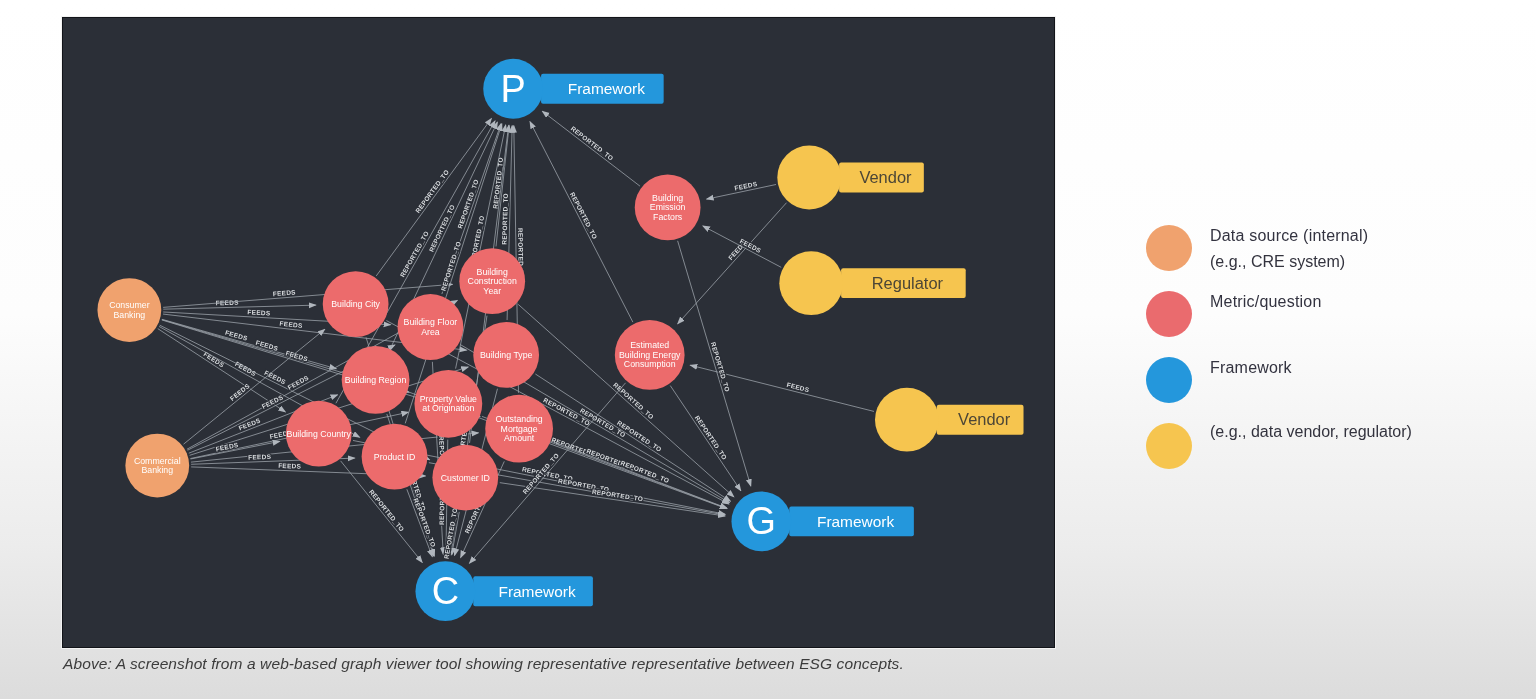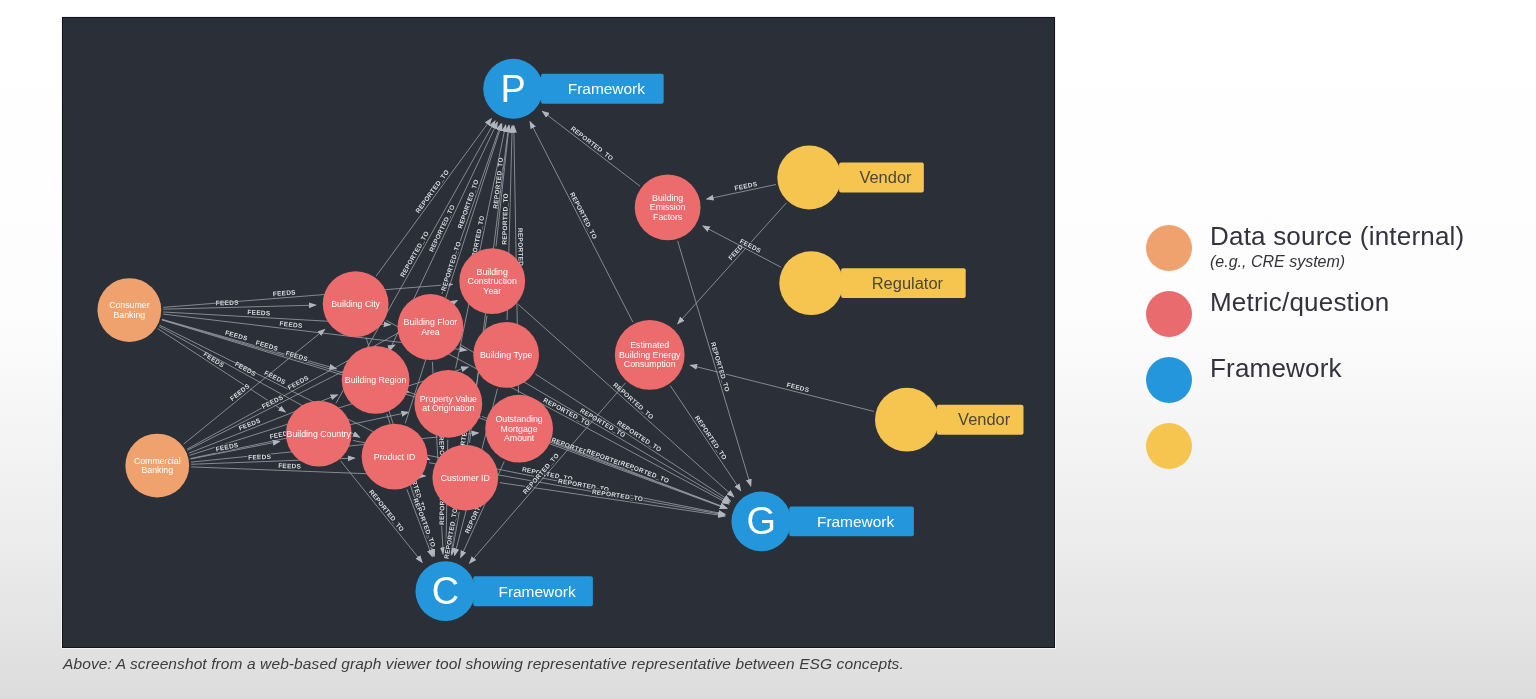--- a/index.html
+++ b/index.html
@@ -34,28 +34,27 @@
     gap:18px;
     min-height:58px;
     margin-bottom:8px;
   }
   .legend-dot{
     width:46px;height:46px;border-radius:50%;
     flex:0 0 46px;
     margin-top:3px;
   }
   .legend-title{
-    font-size:26px;
+    font-size:16px;
     line-height:28px;
     color:#333340;
     letter-spacing:.2px;
   }
   .legend-sub{
     font-size:16px;
-    font-style:italic;
     line-height:23px;
     color:#33333e;
   }
   .legend-sub:empty{display:none;}
   .caption{
     position:absolute;
     left:63px;top:655px;
     width:1050px;
     font-size:15.5px;
     font-style:italic;
@@ -306,19 +305,20 @@
     <div class="legend-row">
       <span class="legend-dot" style="background: rgb(36, 151, 220);"></span>
       <div class="legend-text">
         <div class="legend-title">Framework</div>
 
       </div>
     </div>
     <div class="legend-row">
       <span class="legend-dot" style="background: rgb(246, 197, 79);"></span>
       <div class="legend-text">
+        <div class="legend-sub">(e.g., data vendor, regulator)</div>
       </div>
     </div>
   </div>
 
   <div class="caption">Above: A screenshot from a web-based graph viewer tool showing representative representative between ESG concepts.</div>
 
 </div>
 
 </body></html>

